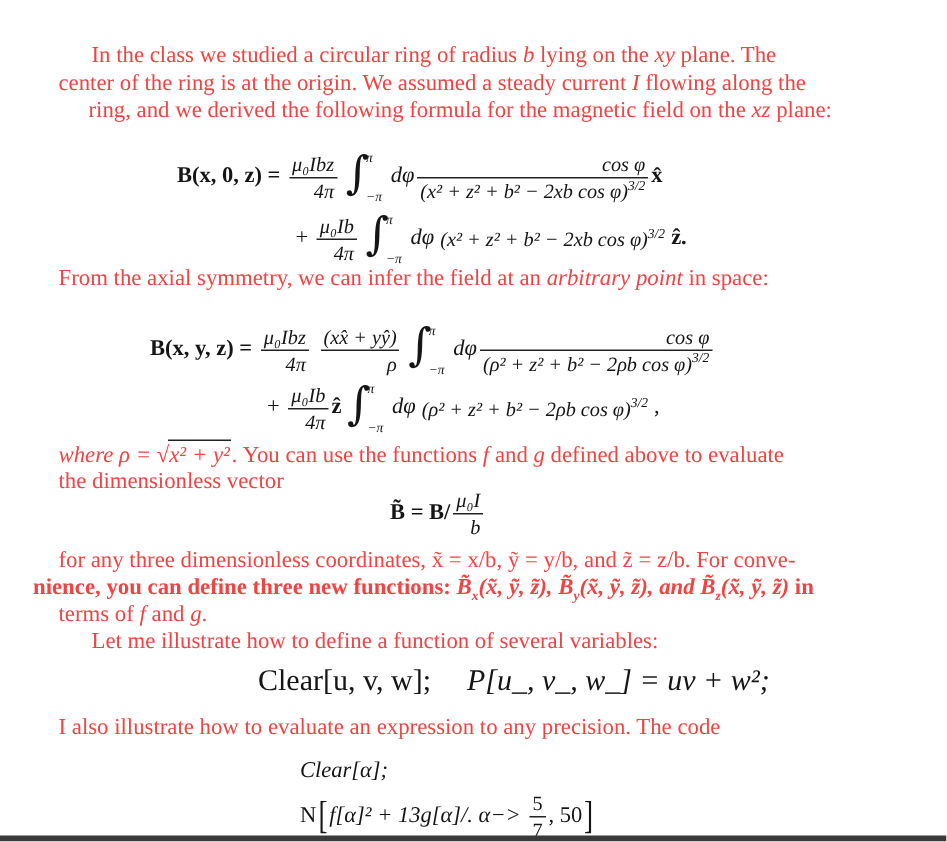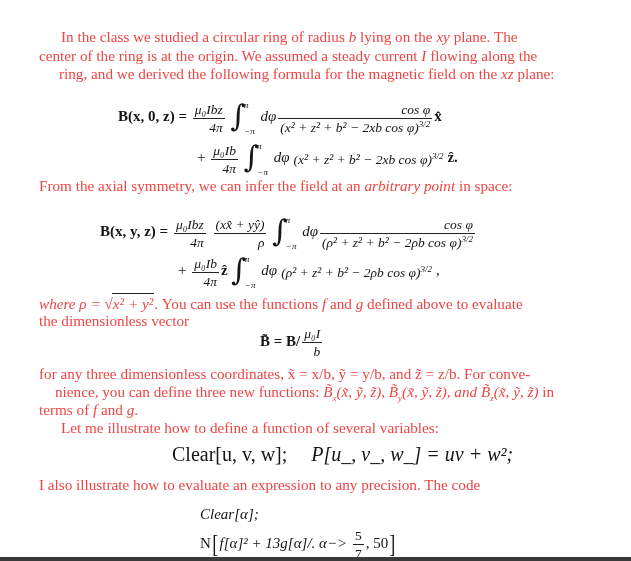--- a/index.html
+++ b/index.html
@@ -75,21 +75,21 @@
   <span>the dimensionless vector</span>
 </div>
 
 <div class="m" style="left:260px;top:325px;">
   <span class="b">B̃ = B/</span><span class="frac sm i"><span class="num">μ₀I</span><span>b</span></span>
 </div>
 
 <div class="t" style="left:39px;top:364px;">
   <span>for any three dimensionless coordinates, x̃ = x/b, ỹ = y/b, and z̃ = z/b.  For conve-</span>
 </div>
-<div class="t" style="left:55px;top:382px;">
+<div class="t" style="left:22px;top:382px;font-weight:bold;">
   <span>nience, you can define three new functions: </span><span class="i">B̃</span><sub class="i">x</sub><span class="i">(x̃, ỹ, z̃), </span><span class="i">B̃</span><sub class="i">y</sub><span class="i">(x̃, ỹ, z̃), and </span><span class="i">B̃</span><sub class="i">z</sub><span class="i">(x̃, ỹ, z̃)</span><span> in</span>
 </div>
 <div class="t" style="left:39px;top:400px;">
   <span>terms of </span><span class="i">f</span><span> and </span><span class="i">g</span><span>.</span>
 </div>
 
 <div class="t" style="left:61px;top:418px;text-align:center;">
   <span>Let me illustrate how to define a function of several variables:</span>
 </div>
 

